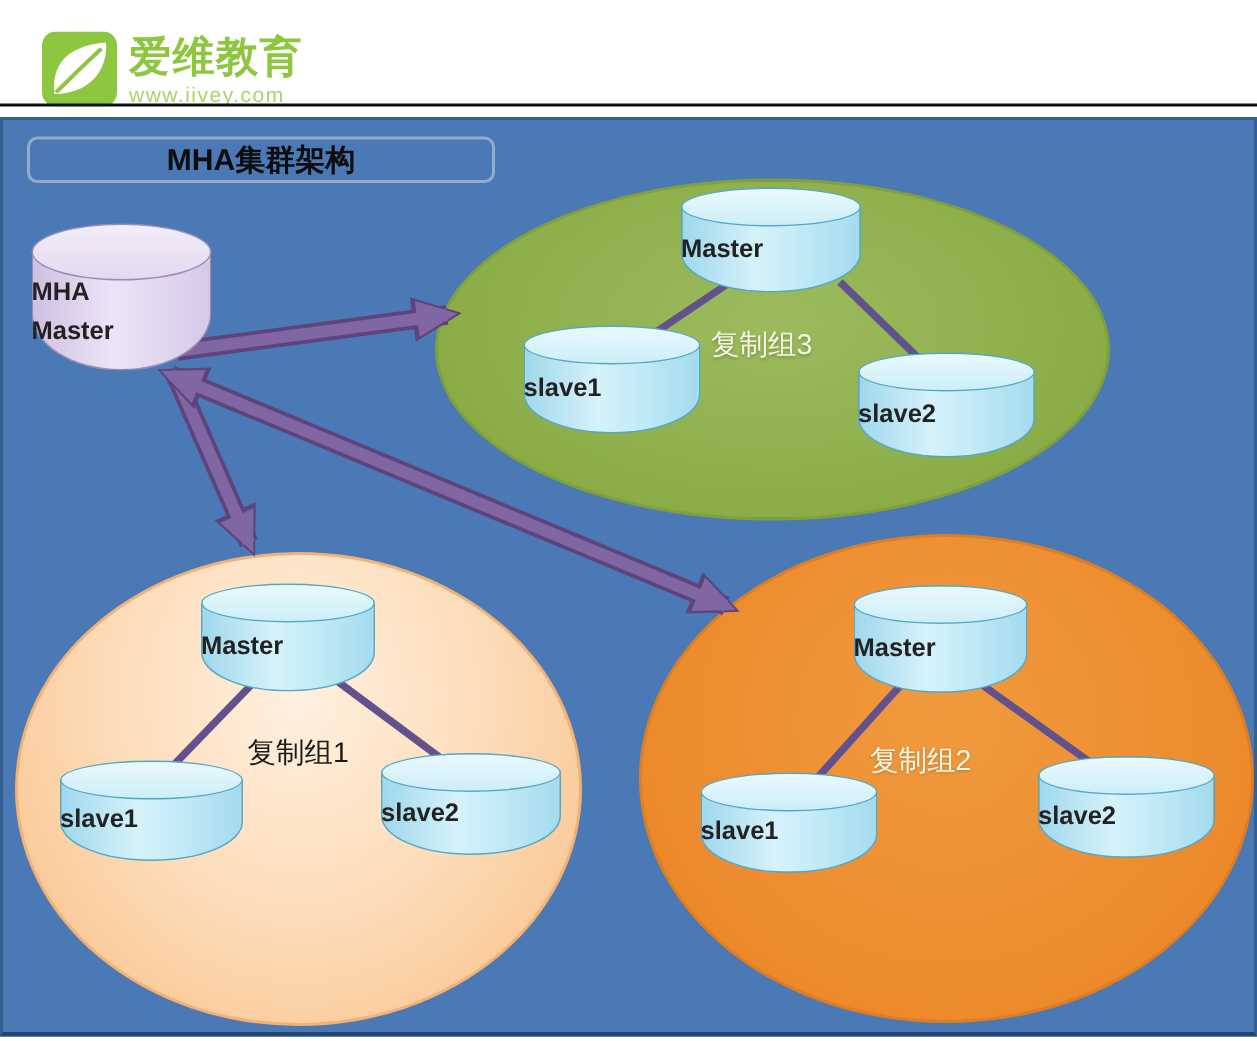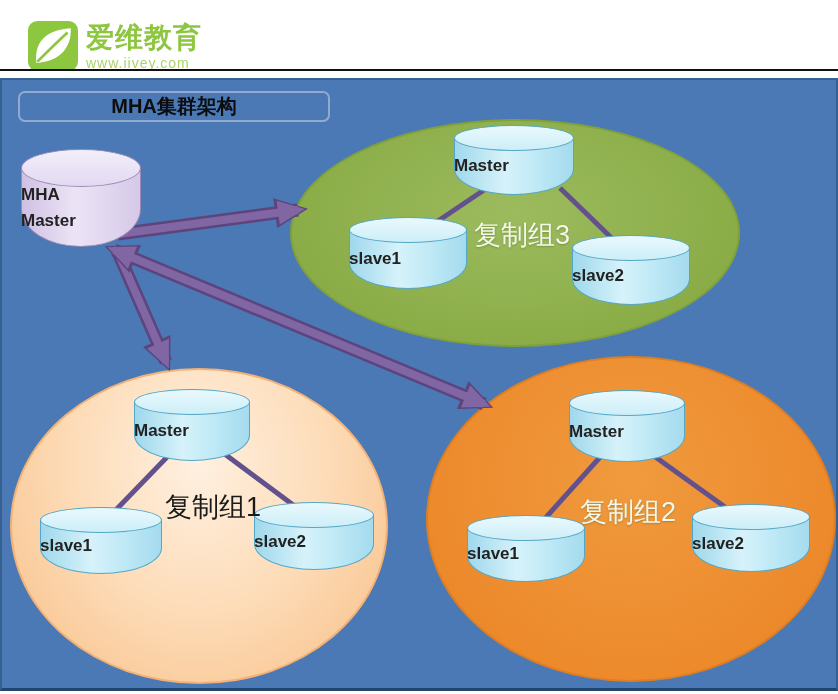--- a/index.html
+++ b/index.html
@@ -30,21 +30,21 @@
     background:radial-gradient(ellipse at 50% 42%, #9cbb5e 0%, #8cae49 65%, #84a540 100%);
     border:2px solid #7fa03c; }
   .grp.peach  { left:8px; top:288px; width:378px; height:316px;
     background:radial-gradient(ellipse at 50% 30%, #fff0e0 0%, #fddcb8 48%, #f8be85 100%);
     border:2px solid #f2b175; }
   .grp.orange { left:424px; top:276px; width:410px; height:326px;
     background:radial-gradient(ellipse at 50% 38%, #f09a3e 0%, #ec8a2c 70%, #e5801f 100%);
     border:2px solid #dd7e22; }
 
   
-  .grp-label { position:absolute; font-size:27px; z-index:4; white-space:nowrap; }
+  .grp-label { position:absolute; font-size:19px; z-index:4; white-space:nowrap; }
   .grp-label.light { color:#f4f7ea; text-shadow:0 1px 2px rgba(60,80,20,.35); }
   .grp-label.dark  { color:#1a1a1a; }
 
   
   .wires { position:absolute; left:0; top:0; width:834px; height:608px; z-index:2; }
 
   
   .cyl { position:absolute; z-index:3; }
   .cyl-top { position:absolute; left:0; right:0; top:0; height:26px; border-radius:50%;
     background:linear-gradient(180deg,#e9f9fd 0%, #cdeef8 100%); border:1px solid #55a7c6; z-index:2; }

